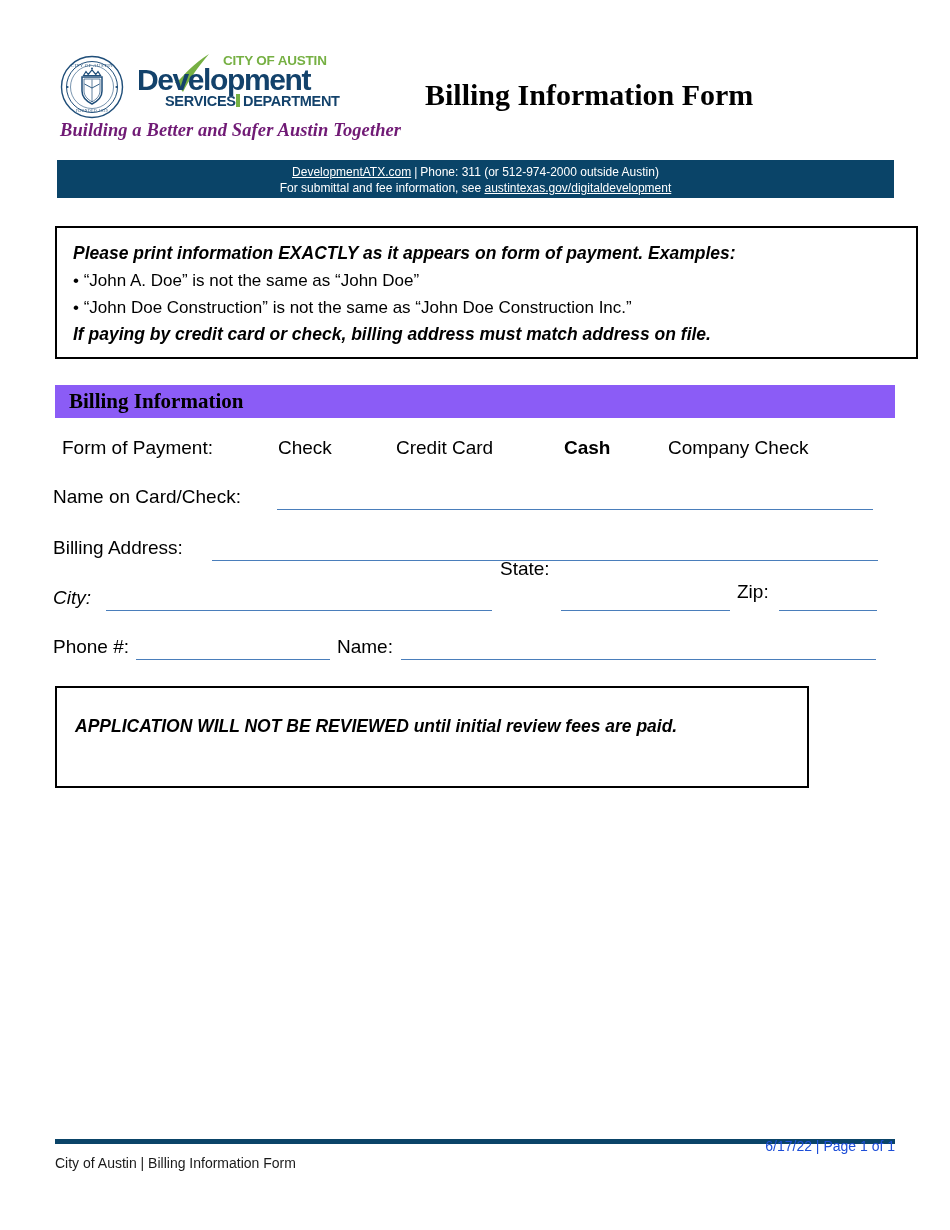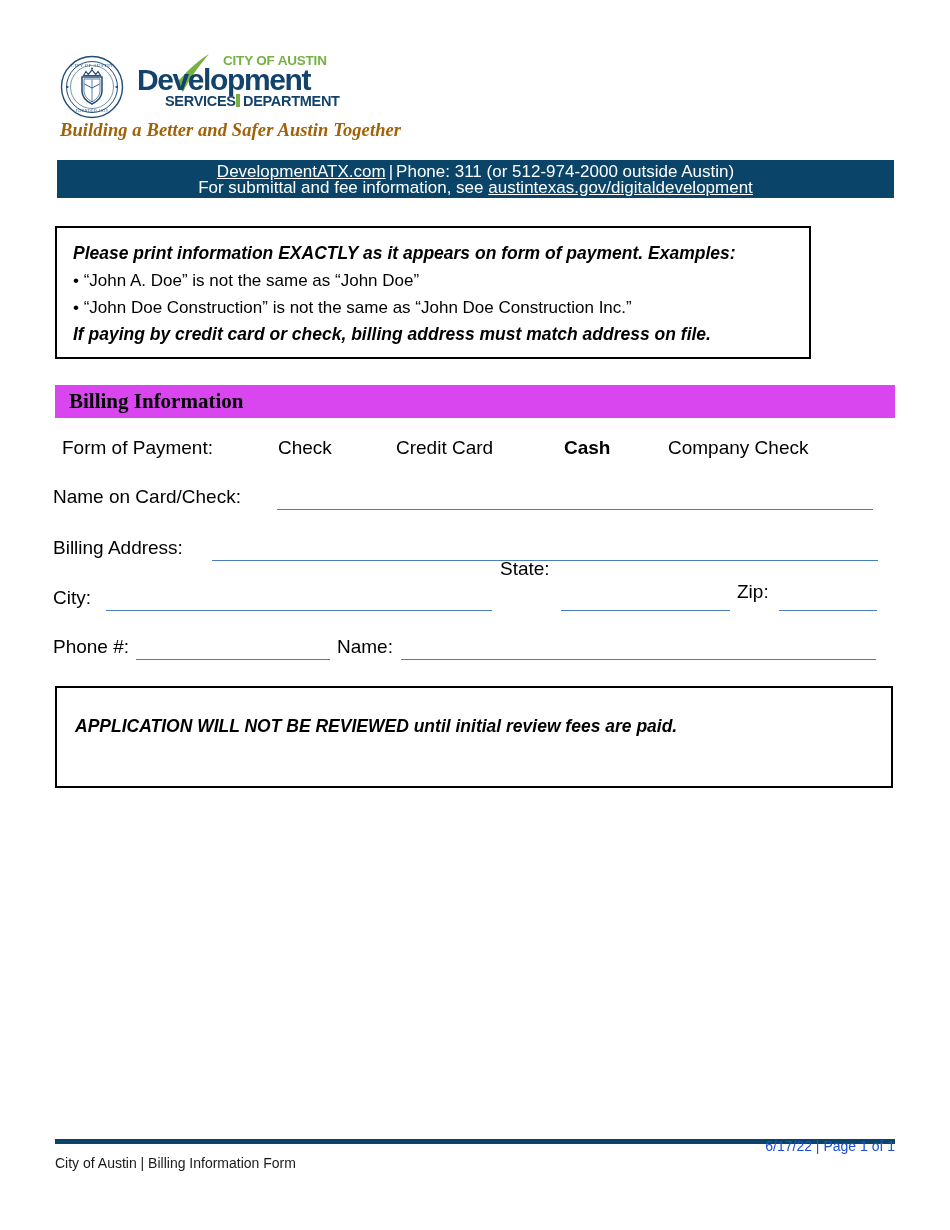--- a/index.html
+++ b/index.html
@@ -34,21 +34,21 @@
   }
   #logo-svg { display: block; }
 
   #tagline {
     position: absolute;
     left: 60px; top: 120px;
     font-family: "Liberation Serif", "DejaVu Serif", serif;
     font-style: italic;
     font-weight: bold;
     font-size: 18.5px;
-    color: #a16207;
+    color: #701a75;
     letter-spacing: 0.1px;
     white-space: nowrap;
   }
   #page-title {
     position: absolute;
     left: 425px; top: 78px;
     font-family: "Liberation Serif", "DejaVu Serif", serif;
     font-weight: bold;
     font-size: 30px;
     color: #000000;
@@ -56,57 +56,57 @@
   }
 
   
   #contact-banner {
     position: absolute;
     left: 57px; top: 160px;
     width: 837px; height: 38px;
     background: #0a4468;
     color: #ffffff;
     text-align: center;
-    font-size: 17px;
+    font-size: 12px;
     line-height: 16px;
     padding-top: 4px;
     box-sizing: border-box;
   }
   #contact-banner .lnk {
     text-decoration: underline;
     color: #ffffff;
   }
   #contact-banner .sep { padding: 0 3px; }
 
   
   #instruction-box {
     position: absolute;
     left: 55px; top: 226px;
-    width: 756px; height: 133px;
+    width: 863px; height: 133px;
     border: 2.5px solid #000000;
     box-sizing: border-box;
     padding: 12px 16px 0 16px;
   }
   .instr-line {
     font-size: 17px;
     line-height: 27px;
     white-space: nowrap;
   }
   .instr-bold {
     font-weight: bold;
     font-style: italic;
     font-size: 17.5px;
   }
 
   
   #section-header {
     position: absolute;
     left: 55px; top: 385px;
     width: 840px; height: 33px;
-    background: #d946ef;
+    background: #8b5cf6;
   }
   #section-header-label {
     position: absolute;
     left: 14px; top: 4px;
     font-family: "Liberation Serif", "DejaVu Serif", serif;
     font-weight: bold;
     font-size: 21px;
     color: #000000;
   }
 
@@ -120,21 +120,21 @@
   .fill-line {
     position: absolute;
     border-bottom: 1.6px solid #4a7ebb;
     height: 0;
   }
 
   
   #notice-box {
     position: absolute;
     left: 55px; top: 686px;
-    width: 838px; height: 102px;
+    width: 754px; height: 102px;
     border: 2.5px solid #000000;
     box-sizing: border-box;
     padding: 20px 18px 0 18px;
   }
   .notice-line {
     font-size: 17.5px;
     font-style: italic;
     font-weight: bold;
     line-height: 36px;
     white-space: nowrap;
@@ -193,20 +193,21 @@
       <path d="M40 30 C48 22 56 12 72 2 C60 16 52 28 46 40 L38 30 Z" fill="#76b043"></path>
       <text x="0" y="38" font-family="'Liberation Sans', sans-serif" font-size="30" font-weight="bold" fill="#13426b" letter-spacing="-1.4">Development</text>
       <text x="28" y="54" font-family="'Liberation Sans', sans-serif" font-size="14.5" font-weight="bold" fill="#13426b" letter-spacing="-0.3">SERVICES</text>
       <rect x="99" y="42" width="4" height="13" fill="#76b043"></rect>
       <text x="106" y="54" font-family="'Liberation Sans', sans-serif" font-size="14.5" font-weight="bold" fill="#13426b" letter-spacing="-0.3">DEPARTMENT</text>
     </svg>
   </div>
 
   <div id="tagline">Building a Better and Safer Austin Together</div>
 
+  <div id="page-title">Billing Information Form</div>
 </div>
 
 <div id="contact-banner">
   <div>
     <span class="lnk">DevelopmentATX.com</span><span class="sep">|</span><span>Phone: 311 (or 512-974-2000 outside Austin)</span>
   </div>
   <div>
     <span>For submittal and fee information, see</span>
     <span class="lnk">austintexas.gov/digitaldevelopment</span>
   </div>
@@ -228,21 +229,21 @@
 <div class="form-text" style="left:396px; top:437px;">Credit Card</div>
 <div class="form-text" style="left:564px; top:437px;font-weight:bold;">Cash</div>
 <div class="form-text" style="left:668px; top:437px;">Company Check</div>
 
 <div class="form-text" style="left:53px; top:486px;">Name on Card/Check:</div>
 <div class="fill-line" style="left:277px; top:509px; width:596px;"></div>
 
 <div class="form-text" style="left:53px; top:537px;">Billing Address:</div>
 <div class="fill-line" style="left:212px; top:560px; width:666px;"></div>
 
-<div class="form-text" style="left:53px; top:587px;">City:</div>
+<div class="form-text" style="left:53px; top:587px;font-style:italic;">City:</div>
 <div class="fill-line" style="left:106px; top:610px; width:386px;"></div>
 
 <div class="form-text" style="left:500px; top:558px;">State:</div>
 <div class="fill-line" style="left:561px; top:610px; width:169px;"></div>
 
 <div class="form-text" style="left:737px; top:581px;">Zip:</div>
 <div class="fill-line" style="left:779px; top:610px; width:98px;"></div>
 
 <div class="form-text" style="left:53px; top:636px;">Phone #:</div>
 <div class="fill-line" style="left:136px; top:659px; width:194px;"></div>

